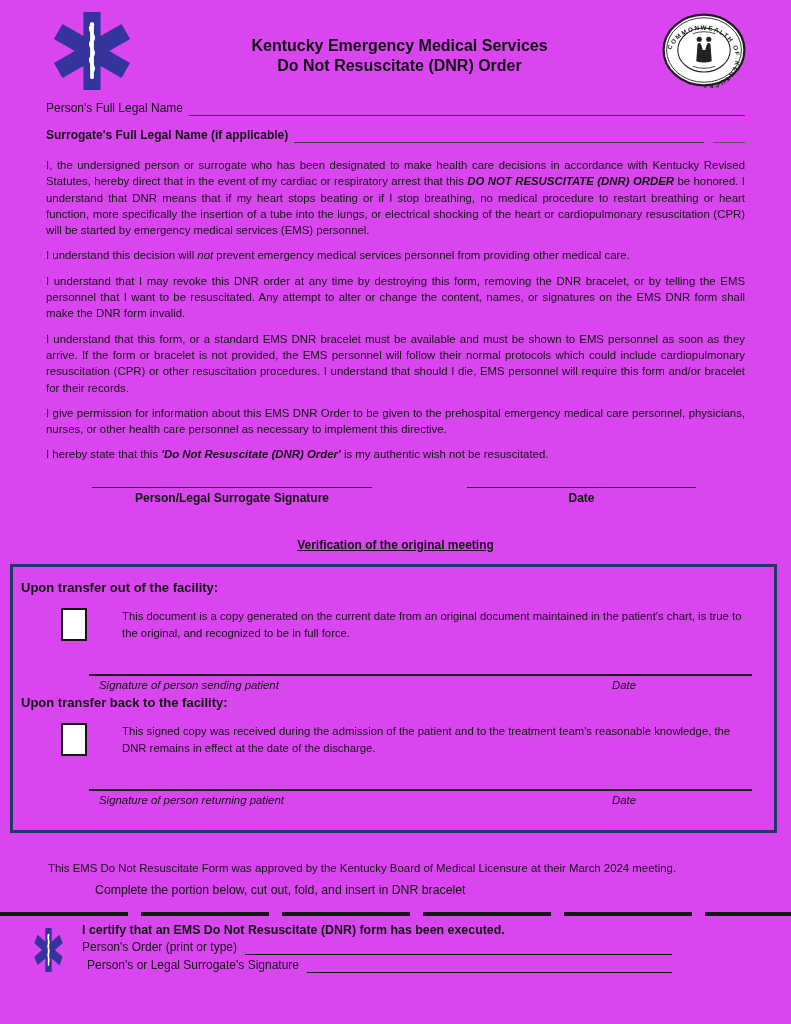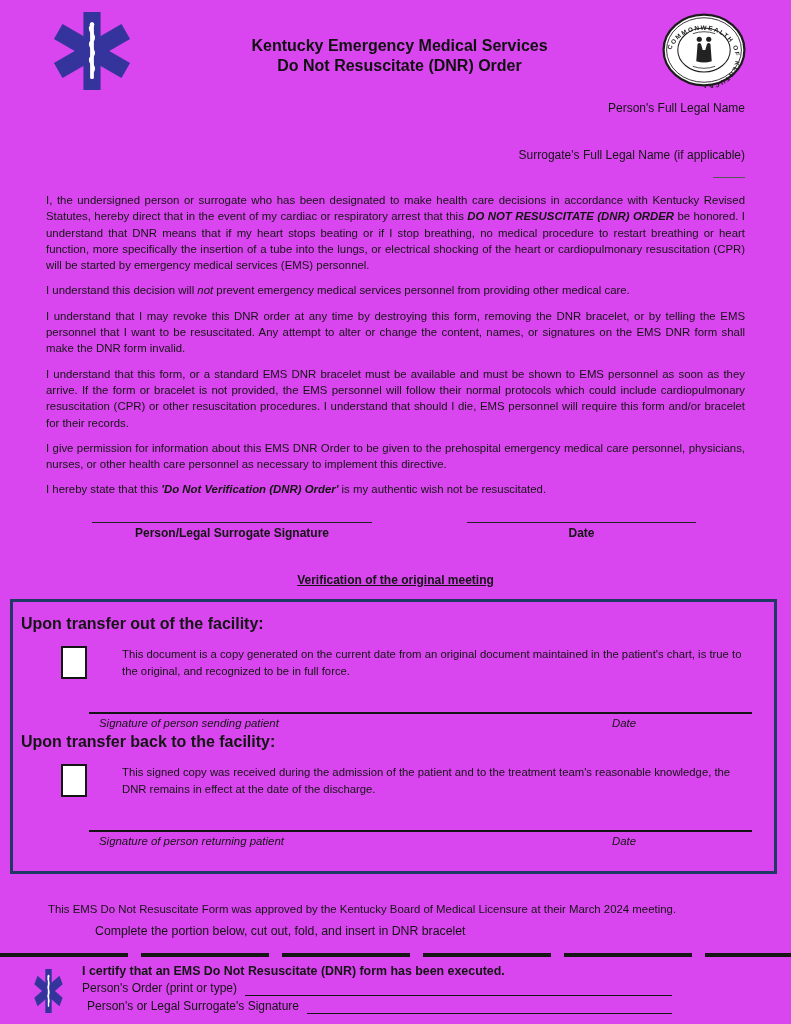--- a/index.html
+++ b/index.html
@@ -8,41 +8,41 @@
     position:relative; width:791px; height:1024px; margin:0 auto;
     background:#d946ef; color:#141414; overflow:hidden;
     font-family:"Liberation Sans","DejaVu Sans",sans-serif;
   }
   
   .header { display:flex; align-items:flex-start; padding-top:12px; }
   .star-wrap { margin-left:50px; width:88px; flex:none; }
   .header-title { flex:1; text-align:center; margin-top:24px; font-weight:bold; font-size:16px; line-height:1.28; color:#101010; }
   .seal-wrap { margin-right:42px; width:88px; flex:none; margin-top:0; }
   
-  .field-row { display:flex; align-items:flex-end; margin:0 46px; font-size:12px;flex-direction:column; }
+  .field-row { display:flex; align-items:flex-end; margin:0 46px; font-size:12px; }
   .row-person { margin-top:7px; }
-  .row-surrogate { margin-top:31px; }
+  .row-surrogate { margin-top:12px;font-weight:bold; }
   .field-label { white-space:nowrap; padding-bottom:1px; }
   .fill-line { flex:1; border-bottom:1.6px solid #3a3a3a; height:14px; margin-left:6px; }
   .fill-short { width:32px; border-bottom:1.2px solid #555; height:14px; margin-left:9px; }
   
   .body-text { margin:14px 46px 0; font-size:11.4px; line-height:16.3px; text-align:justify; }
   .para { margin:0 0 9px; }
   .bi { font-weight:bold; font-style:italic; }
   
   .sig-row { display:flex; margin-top:24px; font-size:12px; font-weight:bold; }
   .sig-block-1 { margin-left:92px; width:280px; }
   .sig-block-2 { margin-left:95px; width:229px; }
   .sig-line { border-top:1.6px solid #222; height:0; }
   .sig-label { text-align:center; padding-top:3px; }
   
   .verif-heading { margin:33px 0 0; text-align:center; font-size:12px; font-weight:bold; }
   .verif-heading span { text-decoration:underline; }
   .verif-box { margin:12px 14px 0 10px; border:3px solid #1F3864; padding:9px 0 24px; }
-  .verif-title { margin:4px 0 0 8px; font-weight:bold; font-size:16px; }
+  .verif-title { margin:4px 0 0 8px; font-weight:bold; font-size:13px; }
   .verif-title.second { }
   .check-row { display:flex; margin:13px 26px 0 48px; }
   .checkbox { width:26px; height:33px; border:2px solid #141414; flex:none; background:#fff; }
   .check-text { margin-left:35px; font-size:11.3px; line-height:17px; }
   .vsig-line { margin:32px 22px 0 76px; border-top:2px solid #141414; height:0; }
   .vsig-labels { display:flex; justify-content:space-between; margin:3px 138px 0 86px; font-size:11.4px; font-style:italic; }
   
   .approval { margin:29px 40px 0 48px; font-size:11.4px; }
   .instruction { margin:9px 0 0 95px; font-size:12.3px; }
   
@@ -117,21 +117,21 @@
     <span class="fill-line"></span>
     <span class="fill-short"></span>
   </div>
 
   <div class="body-text">
     <p class="para"><span>I, the undersigned person or surrogate who has been designated to make health care decisions in accordance with Kentucky Revised Statutes, hereby direct that in the event of my cardiac or respiratory arrest that this </span><span class="bi">DO NOT RESUSCITATE (DNR) ORDER</span><span> be honored. I understand that DNR means that if my heart stops beating or if I stop breathing, no medical procedure to restart breathing or heart function, more specifically the insertion of a tube into the lungs, or electrical shocking of the heart or cardiopulmonary resuscitation (CPR) will be started by emergency medical services (EMS) personnel.</span></p>
     <p class="para"><span>I understand this decision will </span><i>not</i><span> prevent emergency medical services personnel from providing other medical care.</span></p>
     <p class="para">I understand that I may revoke this DNR order at any time by destroying this form, removing the DNR bracelet, or by telling the EMS personnel that I want to be resuscitated. Any attempt to alter or change the content, names, or signatures on the EMS DNR form shall make the DNR form invalid.</p>
     <p class="para">I understand that this form, or a standard EMS DNR bracelet must be available and must be shown to EMS personnel as soon as they arrive. If the form or bracelet is not provided, the EMS personnel will follow their normal protocols which could include cardiopulmonary resuscitation (CPR) or other resuscitation procedures. I understand that should I die, EMS personnel will require this form and/or bracelet for their records.</p>
     <p class="para">I give permission for information about this EMS DNR Order to be given to the prehospital emergency medical care personnel, physicians, nurses, or other health care personnel as necessary to implement this directive.</p>
-    <p class="para"><span>I hereby state that this </span><span class="bi">'Do Not Verification (DNR) Order'</span><span> is my authentic wish not be resuscitated.</span></p>
+    <p class="para"><span>I hereby state that this </span><span class="bi">'Do Not Resuscitate (DNR) Order'</span><span> is my authentic wish not be resuscitated.</span></p>
   </div>
 
   <div class="sig-row">
     <div class="sig-block-1">
       <div class="sig-line"></div>
       <div class="sig-label">Person/Legal Surrogate Signature</div>
     </div>
     <div class="sig-block-2">
       <div class="sig-line"></div>
       <div class="sig-label">Date</div>

